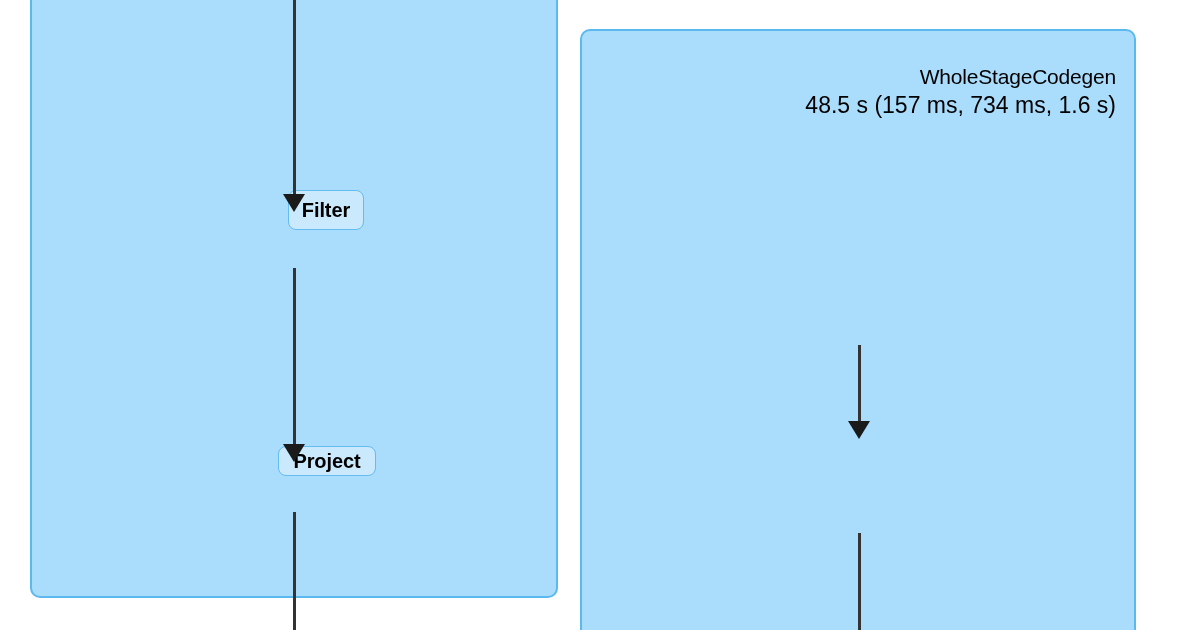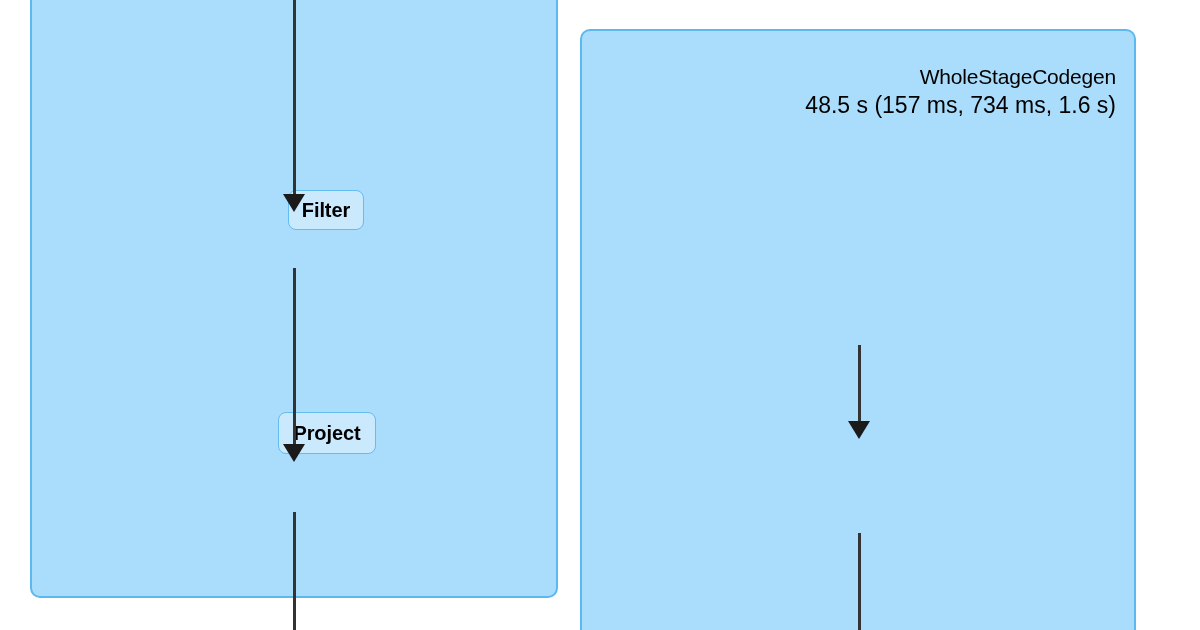--- a/index.html
+++ b/index.html
@@ -94,23 +94,23 @@
   }
 
   .node-filter-left {
     left: 256px;
     top: 228px;
     width: 76px;
     height: 40px;
   }
   .node-project-left {
     left: 246px;
-    top: 450px;
+    top: 484px;
     width: 98px;
-    height: 42px;
+    height: 30px;
   }
 
   
   .edge {
     position: absolute;
     background: #333333;
     width: 3px;
   }
   .arrowhead {
     position: absolute;

